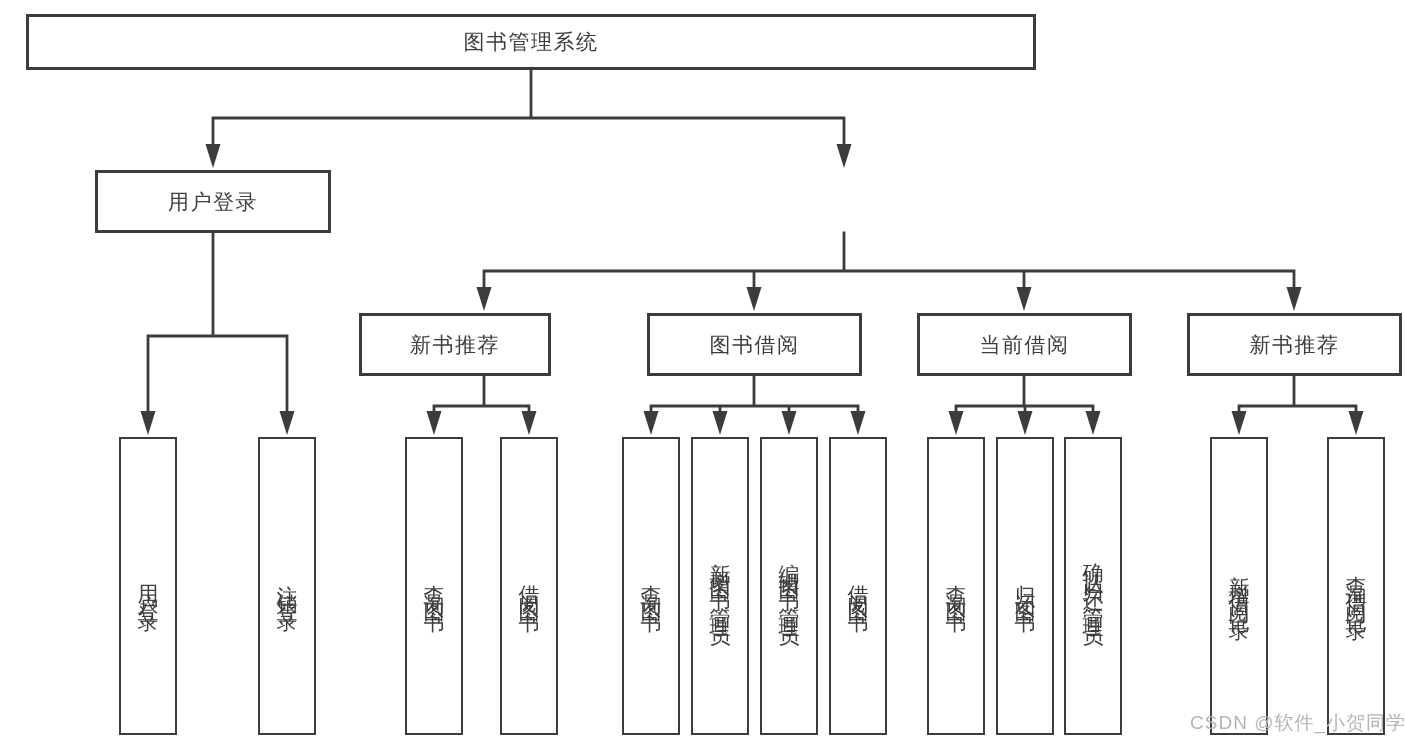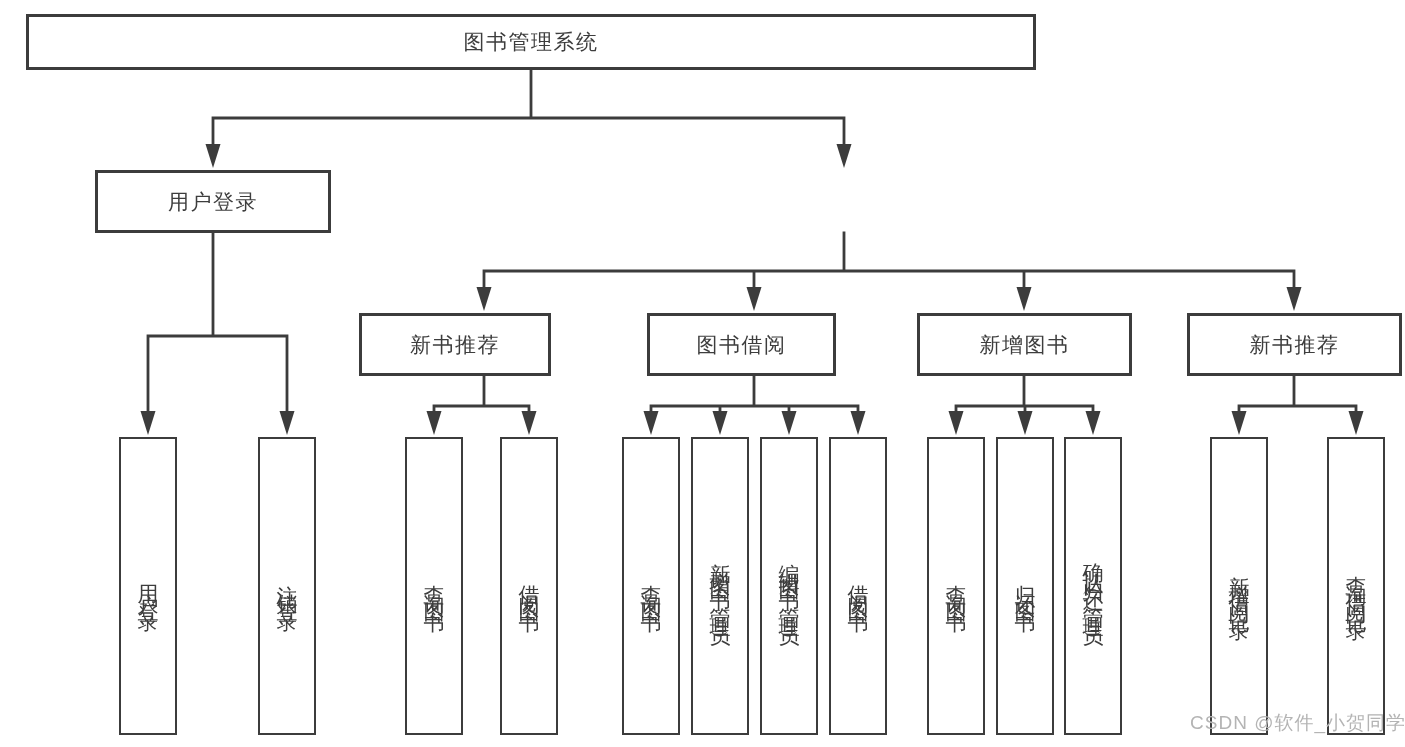--- a/index.html
+++ b/index.html
@@ -60,25 +60,25 @@
     <span>图书管理系统</span>
   </div>
 
   <div class="hbox" style="left:81px;top:170px;width:236px;height:63px">
     <span>用户登录</span>
   </div>
 
   <div class="hbox" style="left:345px;top:313px;width:192px;height:63px">
     <span>新书推荐</span>
   </div>
-  <div class="hbox" style="left:633px;top:313px;width:189px;height:63px">
+  <div class="hbox" style="left:633px;top:313px;width:215px;height:63px">
     <span>图书借阅</span>
   </div>
   <div class="hbox" style="left:903px;top:313px;width:215px;height:63px">
-    <span>新增图书</span>
+    <span>当前借阅</span>
   </div>
   <div class="hbox" style="left:1173px;top:313px;width:215px;height:63px">
     <span>新书推荐</span>
   </div>
 
   <div class="vbox" style="left:105px">
     <span>用户登录</span>
   </div>
   <div class="vbox" style="left:244px">
     <span>注销登录</span>

